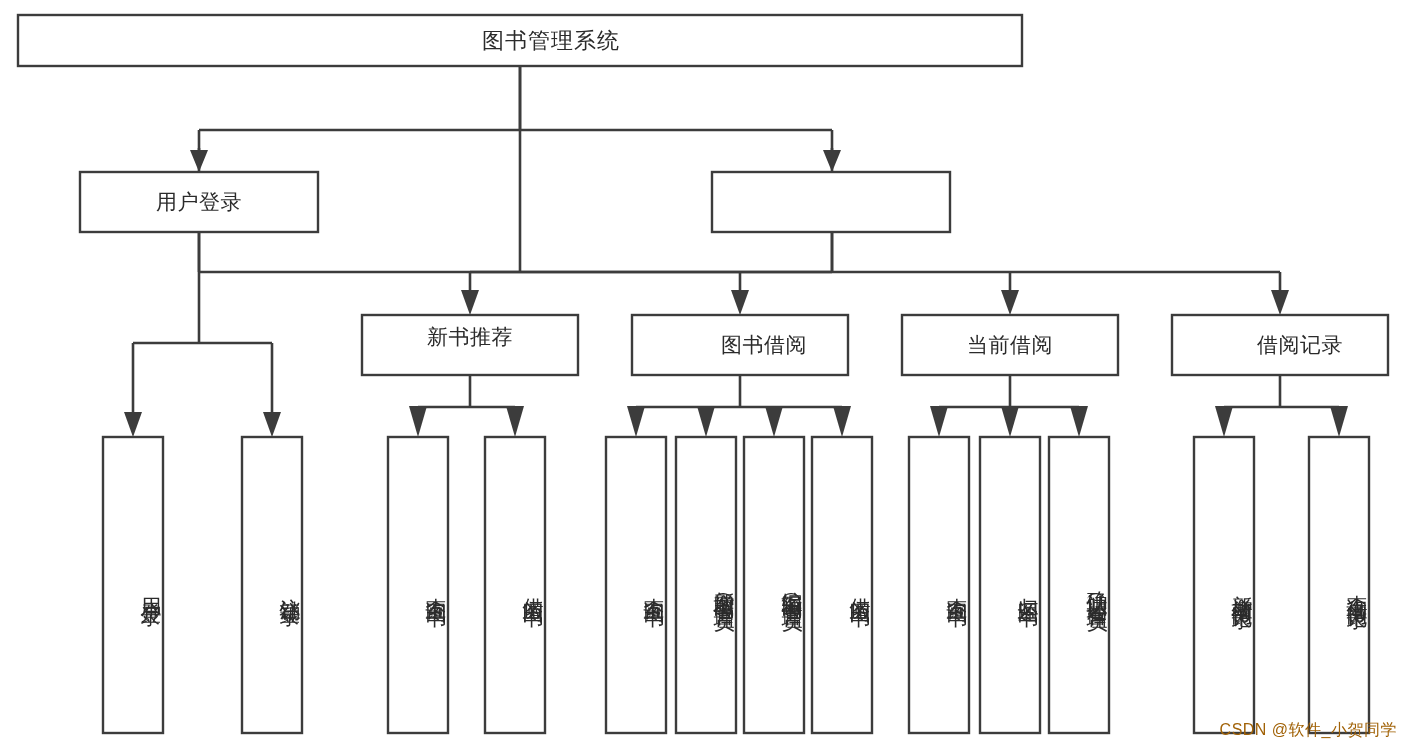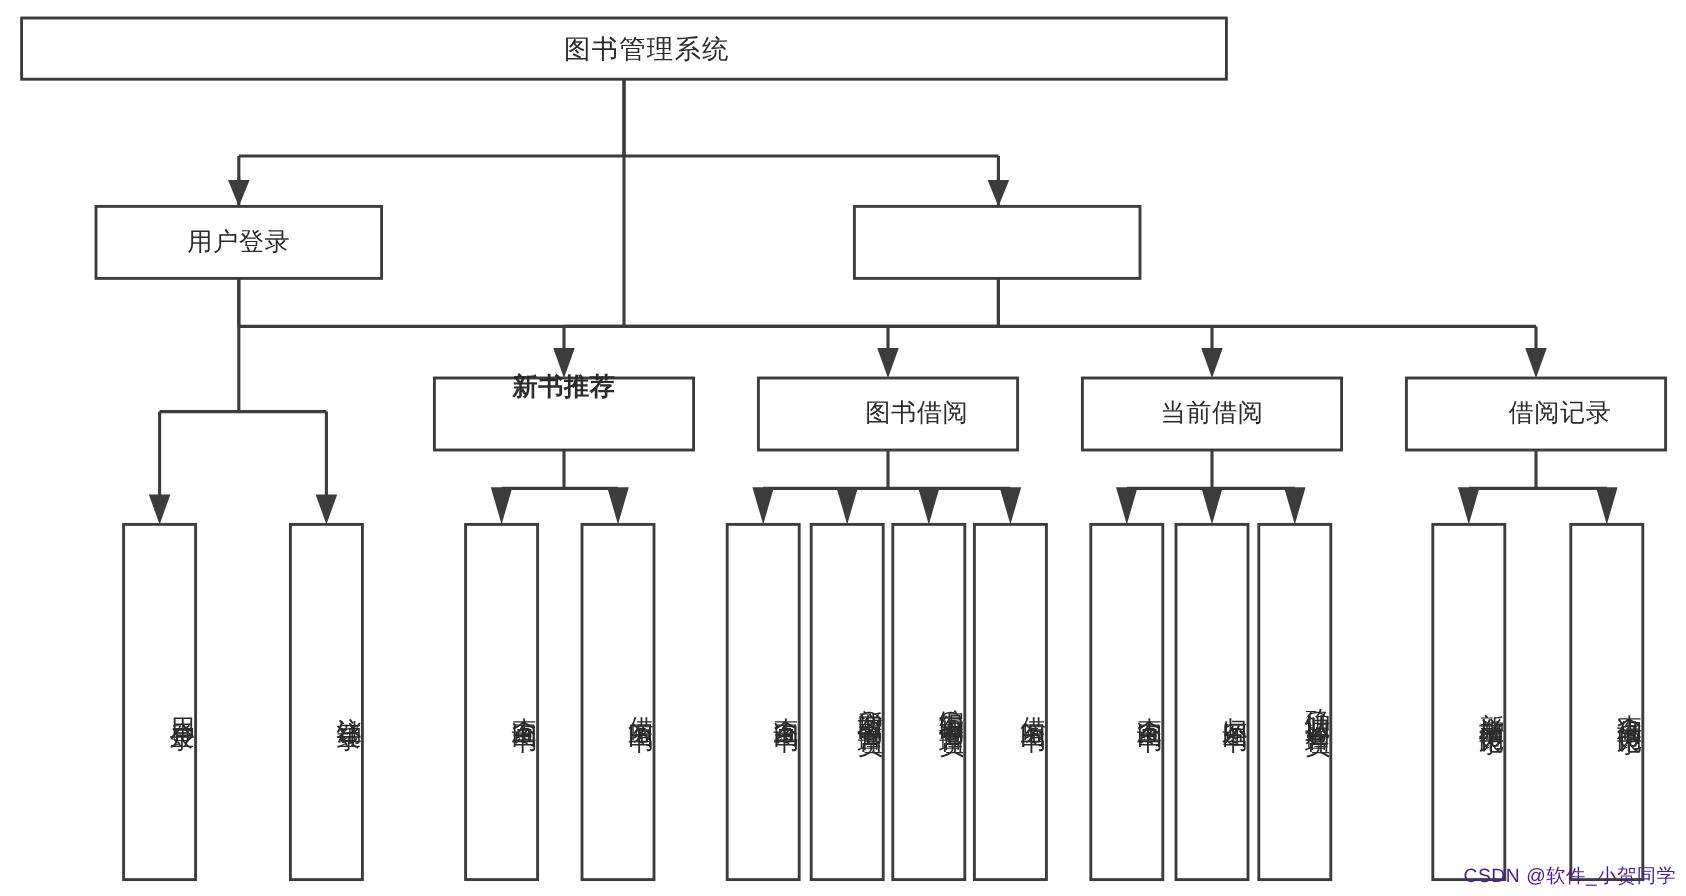--- a/index.html
+++ b/index.html
@@ -68,21 +68,21 @@
     line-height: 1.15;
     align-items: flex-start;
     justify-content: center;
     padding-top: 4px;
   }
   .watermark {
     position: absolute;
     right: 8px;
     bottom: 6px;
     font-size: 16px;
-    color: #4c1d95;
+    color: #a16207;
     font-family: "Liberation Sans", "DejaVu Sans", sans-serif;
     letter-spacing: 0.5px;
     white-space: nowrap;
   }
 </style>
 </head>
 <body>
 
 <div id="diagram-root">
 
@@ -188,25 +188,25 @@
     <rect class="nodebox" x="812" y="437" width="60" height="296"></rect>
 
     <rect class="nodebox" x="909" y="437" width="60" height="296"></rect>
     <rect class="nodebox" x="980" y="437" width="60" height="296"></rect>
     <rect class="nodebox" x="1049" y="437" width="60" height="296"></rect>
 
     <rect class="nodebox" x="1194" y="437" width="60" height="296"></rect>
     <rect class="nodebox" x="1309" y="437" width="60" height="296"></rect>
   </svg>
 
-  <div class="node-label label-root" style="left:18px; top:15px; width:1004px; height:51px;padding-left:38px;">图书管理系统</div>
+  <div class="node-label label-root" style="left:30px; top:15px; width:1004px; height:51px;padding-left:38px;">图书管理系统</div>
 
   <div class="node-label label-h" style="left:80px; top:172px; width:238px; height:60px;">用户登录</div>
 
-  <div class="node-label label-h" style="left:362px; top:301px; width:216px; height:44px;font-weight:bold;">新书推荐</div>
+  <div class="node-label label-h" style="left:362px; top:315px; width:216px; height:44px;">新书推荐</div>
   <div class="node-label label-h" style="left:656px; top:315px; width:216px; height:60px;">图书借阅</div>
   <div class="node-label label-h" style="left:902px; top:315px; width:216px; height:60px;">当前借阅</div>
   <div class="node-label label-h" style="left:1172px; top:315px; width:256px; height:60px;">借阅记录</div>
 
   <div class="node-label label-v" style="left:103px; top:437px; width:60px; height:296px;">用户登录</div>
   <div class="node-label label-v" style="left:242px; top:437px; width:60px; height:296px;">注销登录</div>
 
   <div class="node-label label-v" style="left:388px; top:437px; width:60px; height:296px;">查询图书</div>
   <div class="node-label label-v" style="left:485px; top:437px; width:60px; height:296px;">借阅图书</div>
 

